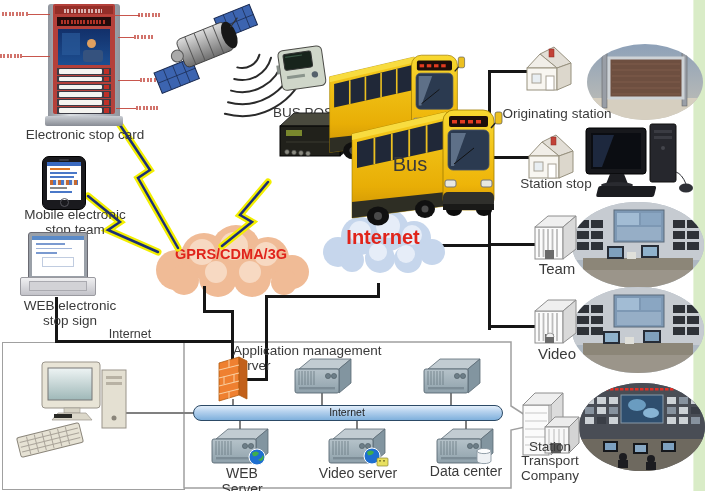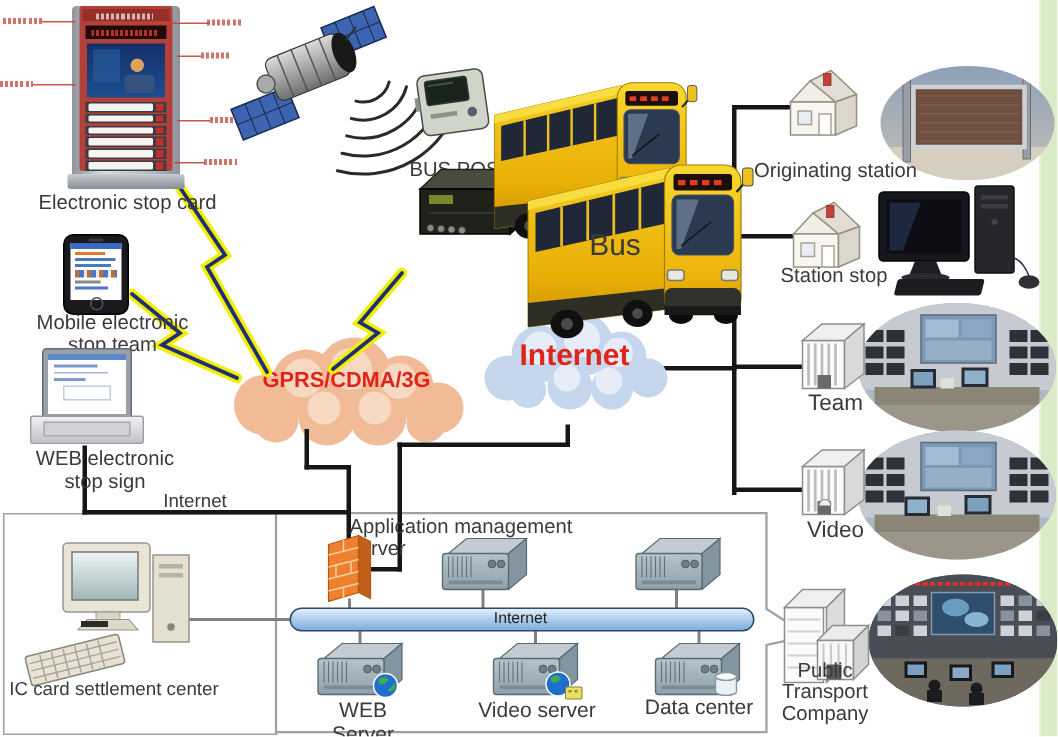--- a/index.html
+++ b/index.html
@@ -354,21 +354,21 @@
       <line x1="38" y1="48" x2="38" y2="70"></line>
         <line x1="43" y1="48" x2="43" y2="70"></line>
     </g>
     <rect x="30" y="62" width="10" height="10" fill="#5a5a5a"></rect>
   </svg>
 
   <div class="lbl" style="left:498px;top:106px;width:118px;">Originating station</div>
   <div class="lbl" style="left:512px;top:176px;width:88px;">Station stop</div>
   <div class="lbl" style="left:532px;top:261px;width:50px;font-size:15px;">Team</div>
   <div class="lbl" style="left:528px;top:346px;width:58px;font-size:15px;">Video</div>
-  <div class="lbl" style="left:510px;top:440px;width:80px;font-size:13.5px;line-height:1.06;">Public
+  <div class="lbl" style="left:510px;top:440px;width:80px;font-size:13.5px;line-height:1.06;">Station
 Transport
 Company</div>
 
   <svg style="left:146px;top:218px;" width="170" height="80" viewBox="0 0 170 80">
     <g fill="#f0bb96">
       <circle cx="30" cy="52" r="20"></circle>
         <circle cx="58" cy="38" r="23"></circle>
         <circle cx="90" cy="32" r="25"></circle>
       <circle cx="122" cy="40" r="21"></circle>
         <circle cx="146" cy="54" r="17"></circle>
@@ -497,21 +497,20 @@
         <line x1="14" y1="71" x2="14" y2="89"></line>
           <line x1="22" y1="71" x2="22" y2="89"></line>
           <line x1="30" y1="71" x2="30" y2="89"></line>
         <line x1="38" y1="71" x2="38" y2="89"></line>
           <line x1="46" y1="71" x2="46" y2="89"></line>
           <line x1="54" y1="71" x2="54" y2="89"></line>
       </g>
     </g>
     <rect x="40" y="54" width="18" height="4" fill="#2a2a26"></rect>
   </svg>
-  <div class="lbl" style="left:6px;top:452px;width:140px;font-size:12.5px;">IC card settlement center</div>
 
   <svg style="left:58px;top:95px;" width="270" height="170" viewBox="0 0 270 170">
     <g fill="none" stroke-linejoin="miter" stroke-linecap="round">
       <polyline points="60,27 92,75 80,83 120,153" stroke="#f2ee00" stroke-width="7"></polyline>
       <polyline points="60,27 92,75 80,83 120,153" stroke="#1c2f77" stroke-width="2.5"></polyline>
       <polyline points="30,101 62,127 50,135 100,157" stroke="#f2ee00" stroke-width="7"></polyline>
       <polyline points="30,101 62,127 50,135 100,157" stroke="#1c2f77" stroke-width="2.5"></polyline>
       <polyline points="210,87 182,120 194,127 164,151" stroke="#f2ee00" stroke-width="7"></polyline>
       <polyline points="210,87 182,120 194,127 164,151" stroke="#1c2f77" stroke-width="2.5"></polyline>
     </g>

